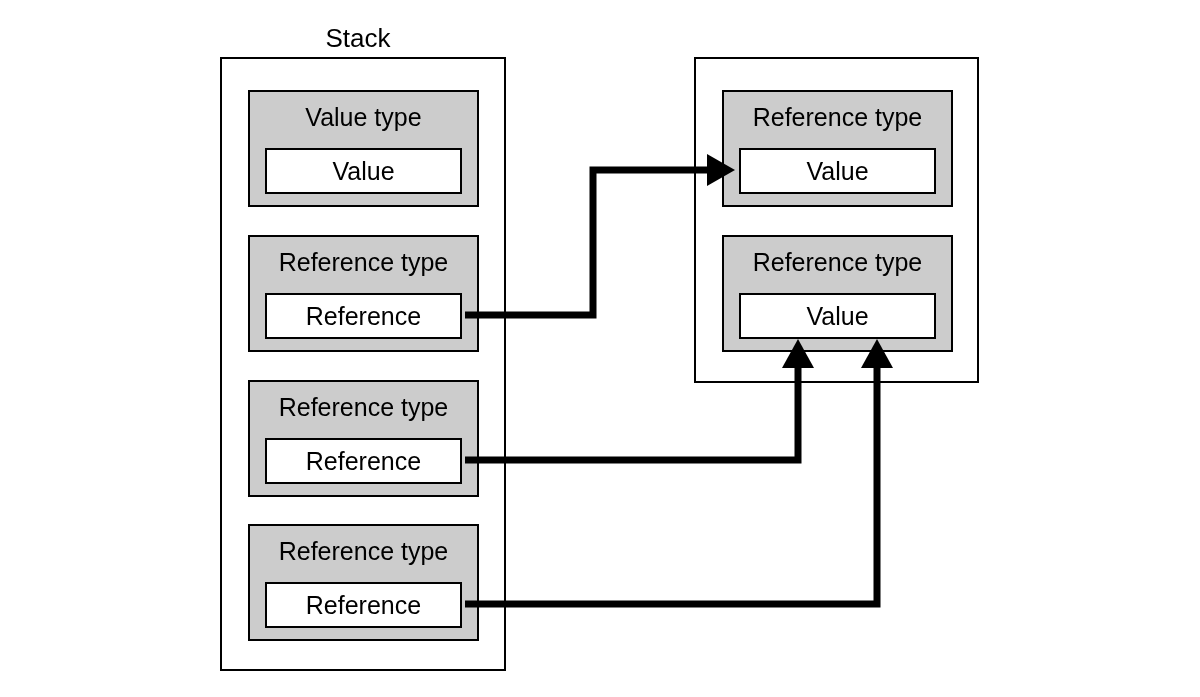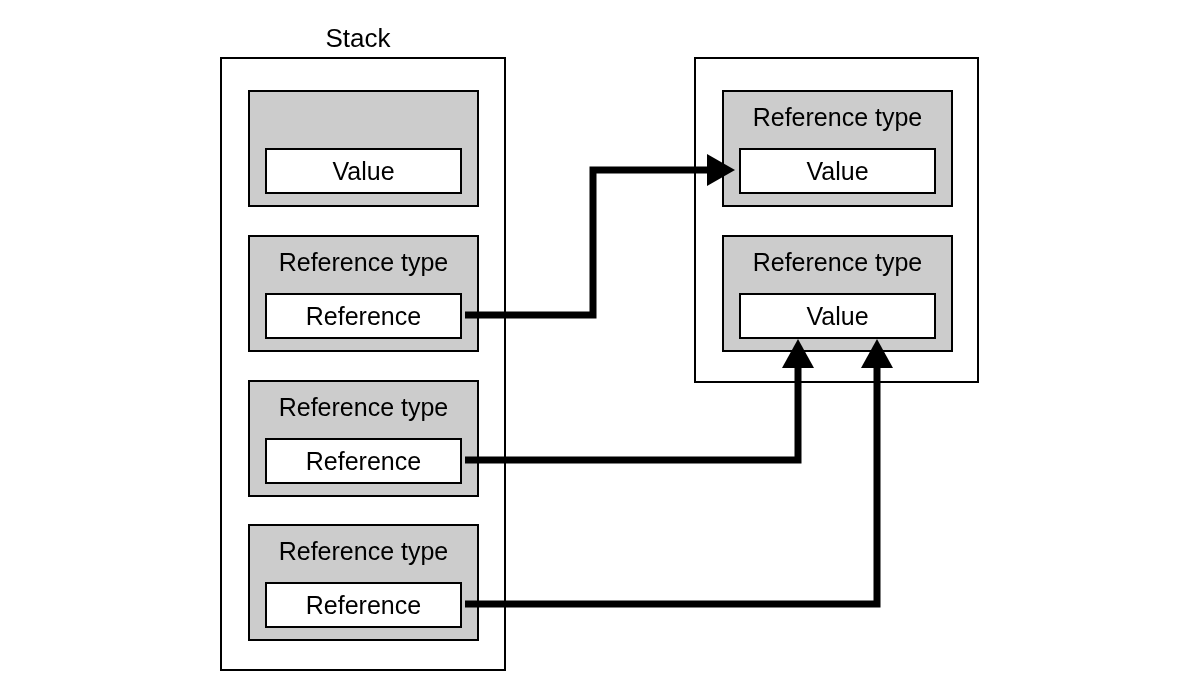--- a/index.html
+++ b/index.html
@@ -104,20 +104,21 @@
 </head>
 <body>
 
 <div id="canvas">
 
   <div class="region-title" id="stack-title">Stack</div>
 
   <div class="region-box" id="stack-region"></div>
 
   <div class="type-frame" id="stack-frame-0">
+    <div class="type-label">Value type</div>
     <div class="slot">
       <div class="slot-label">Value</div>
     </div>
   </div>
 
   <div class="type-frame" id="stack-frame-1">
     <div class="type-label">Reference type</div>
     <div class="slot">
       <div class="slot-label">Reference</div>
     </div>

